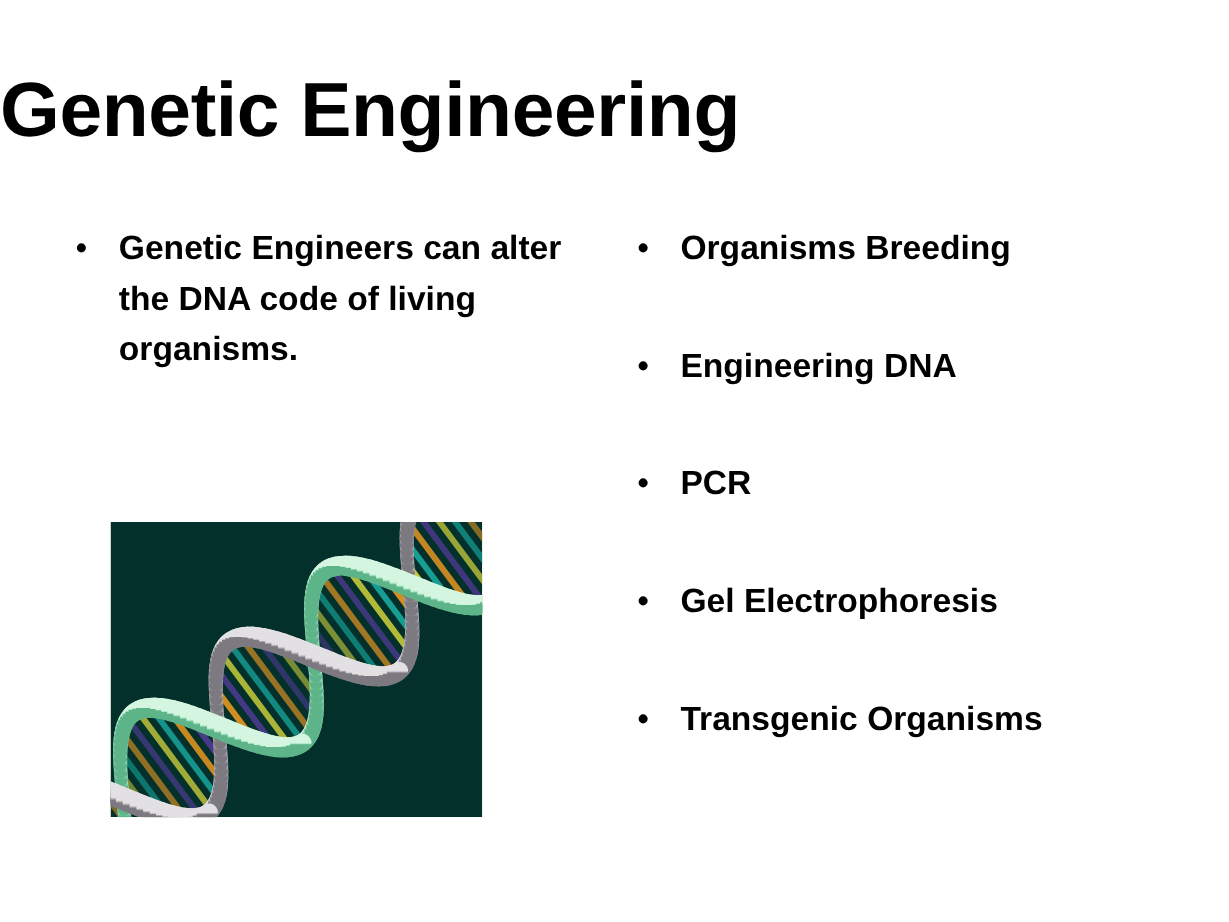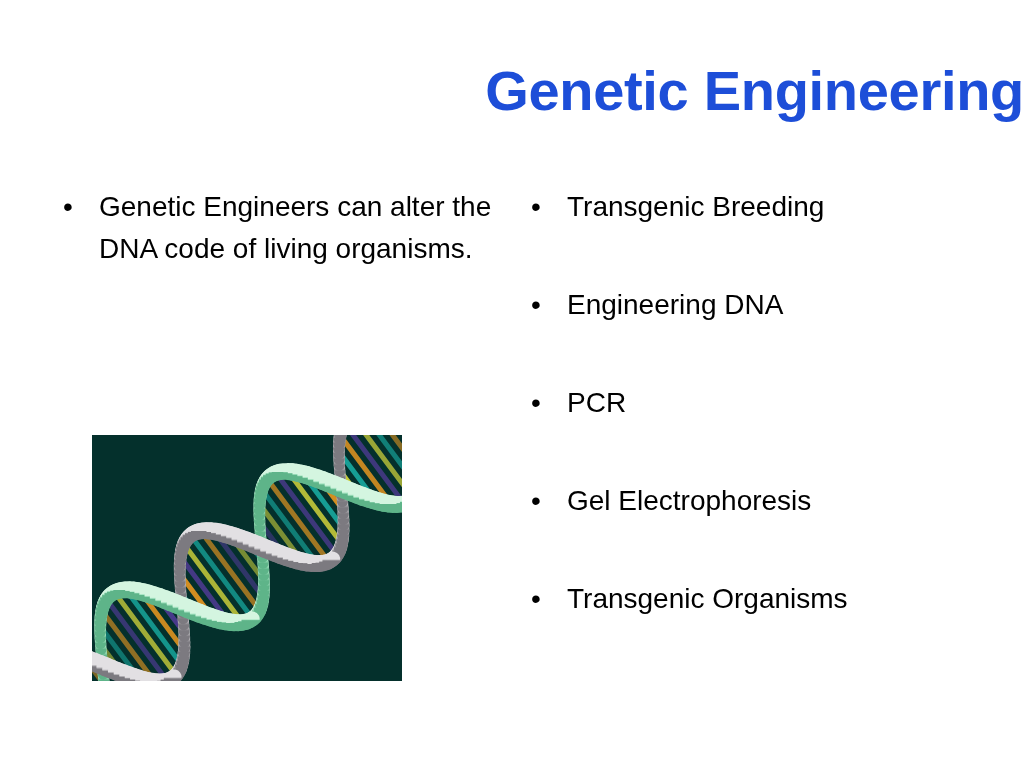--- a/index.html
+++ b/index.html
@@ -23,26 +23,26 @@
     height: 768px;
     background: #ffffff;
   }
 
   
   .slide-title {
     position: absolute;
     left: 0;
     top: 58px;
     width: 1024px;
-    text-align: right;
-    font-size: 56px;
+    text-align: left;
+    font-size: 64px;
     font-weight: bold;
     line-height: 66px;
     letter-spacing: -0.3px;
-    color: #1d4ed8;
+    color: #000000;
     white-space: nowrap;
   }
 
   
   .col-left {
     position: absolute;
     left: 56px;
     top: 186px;
     width: 452px;
   }
@@ -67,20 +67,21 @@
     line-height: 42px;
     text-align: left;
     padding-left: 7px;
     box-sizing: border-box;
     color: #000000;
   }
   .bullet-text {
     flex: 1 1 auto;
     font-size: 28px;
     line-height: 42px;
+    font-weight: bold;
   }
   .col-right .bullet-row { margin-bottom: 56px; }
   .col-right .bullet-row:last-child { margin-bottom: 0; }
   .col-right .bullet-text { white-space: nowrap; }
 
   
   .dna-figure {
     position: absolute;
     left: 92px;
     top: 435px;
@@ -101,21 +102,21 @@
     <div class="bullet-row">
       <span class="bullet-mark">•</span>
       <span class="bullet-text">Genetic Engineers can alter the DNA code of living organisms.</span>
     </div>
   </div>
 
   <div class="col-right">
 
     <div class="bullet-row">
       <span class="bullet-mark">•</span>
-      <span class="bullet-text">Transgenic Breeding</span>
+      <span class="bullet-text">Organisms Breeding</span>
     </div>
 
     <div class="bullet-row">
       <span class="bullet-mark">•</span>
       <span class="bullet-text">Engineering DNA</span>
     </div>
 
     <div class="bullet-row">
       <span class="bullet-mark">•</span>
       <span class="bullet-text">PCR</span>

